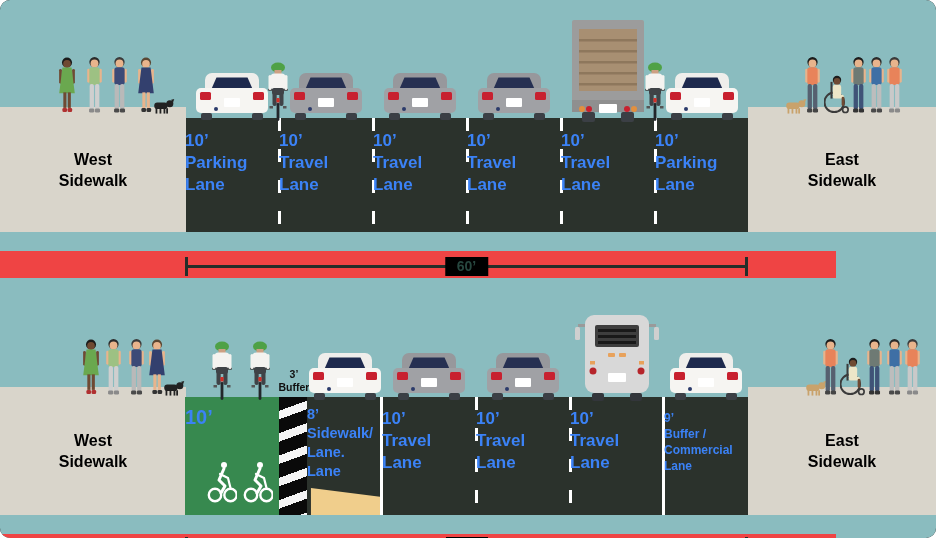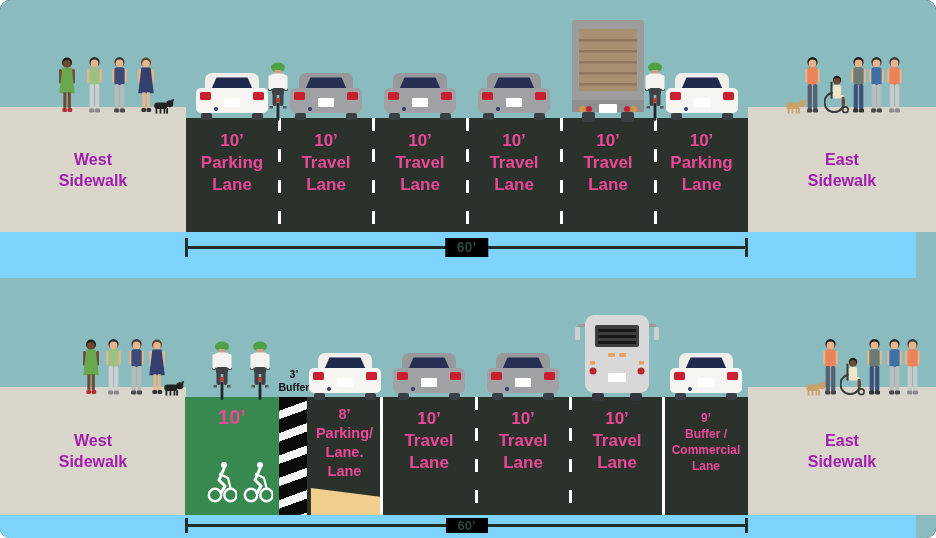--- a/index.html
+++ b/index.html
@@ -2,34 +2,34 @@
 <html><head>
 <meta charset="utf-8">
 <style>
   html,body{margin:0;padding:0;background:#fff;}
   .canvas{position:relative;width:936px;height:538px;background:#000;border-radius:10px;overflow:hidden;
           font-family:"Liberation Sans",sans-serif;-webkit-font-smoothing:antialiased;}
   .scene{position:absolute;left:0;width:936px;overflow:hidden;}
   .sky{position:absolute;inset:0;background:#8ABCBF;}
   .road{position:absolute;background:#2B322C;}
   .sidewalk{position:absolute;background:#D9D5CB;display:flex;align-items:center;justify-content:center;}
-  .sw-label{font-size:16px;line-height:21px;font-weight:600;color:#a21caf;text-align:center;}
-  .lane-label{position:absolute;text-align:center;color:#ec4899;font-weight:600;}
+  .sw-label{font-size:16px;line-height:21px;font-weight:600;color:#000000;text-align:center;}
+  .lane-label{position:absolute;color:#3b82f6;font-weight:600;}
   .lane-label.lg{font-size:17px;line-height:22px;}
   .lane-label.md{font-size:14.5px;line-height:19px;}
   .lane-label.sm{font-size:12px;line-height:16px;}
   .lane-label.xl{font-size:20px;line-height:24px;}
   .divider{position:absolute;width:3px;}
   .divider.dashed{background-image:repeating-linear-gradient(to bottom,#fff 0 13px,transparent 13px 31px);}
   .divider.solid{background:#fff;}
   .green-lane{position:absolute;background:#37894F;}
   .buffer{position:absolute;background:repeating-linear-gradient(160deg,#0a0a0a 0 13px,#f5f5f5 13px 21px);}
   .buffer-label{position:absolute;text-align:center;color:#101010;font-weight:700;font-size:10.5px;line-height:13px;}
   .tan{position:absolute;background:#F0CE8C;clip-path:polygon(4% 7%,100% 38%,100% 100%,4% 100%);}
-  .blackbar{position:absolute;left:0;width:916px;background:#7dd3fc;}
+  .blackbar{position:absolute;left:0;width:836px;background:#ef4444;margin-top:19px;}
   .dim{position:absolute;left:185px;width:563px;}
   .dim-line{position:absolute;left:1px;right:1px;height:3px;background:#242e29;}
   .dim-tick{position:absolute;width:3px;background:#242e29;}
   .dim-label{position:absolute;left:50%;transform:translateX(-50%);background:#000;padding:0 12px;
              color:#27473F;font-size:14px;font-weight:600;}
   .icon{position:absolute;display:block;}
 </style>
 </head>
 <body>
 
@@ -305,21 +305,21 @@
 
     <div class="lane-label xl" style="left:185px;top:127px;width:94px">
       <div>10’</div>
     </div>
     <div class="buffer-label" style="left:266px;top:90px;width:56px">
       <div>3’</div>
       <div>Buffer</div>
     </div>
     <div class="lane-label md" style="left:307px;top:127px;width:75px">
       <div>8’</div>
-      <div>Parking/</div>
+      <div>Sidewalk/</div>
       <div>Lane.</div>
       <div>Lane</div>
     </div>
     <div class="lane-label lg" style="left:382px;top:130px;width:94px">
       <div>10’</div>
       <div>Travel</div>
       <div>Lane</div>
     </div>
     <div class="lane-label lg" style="left:476px;top:130px;width:94px">
       <div>10’</div>

